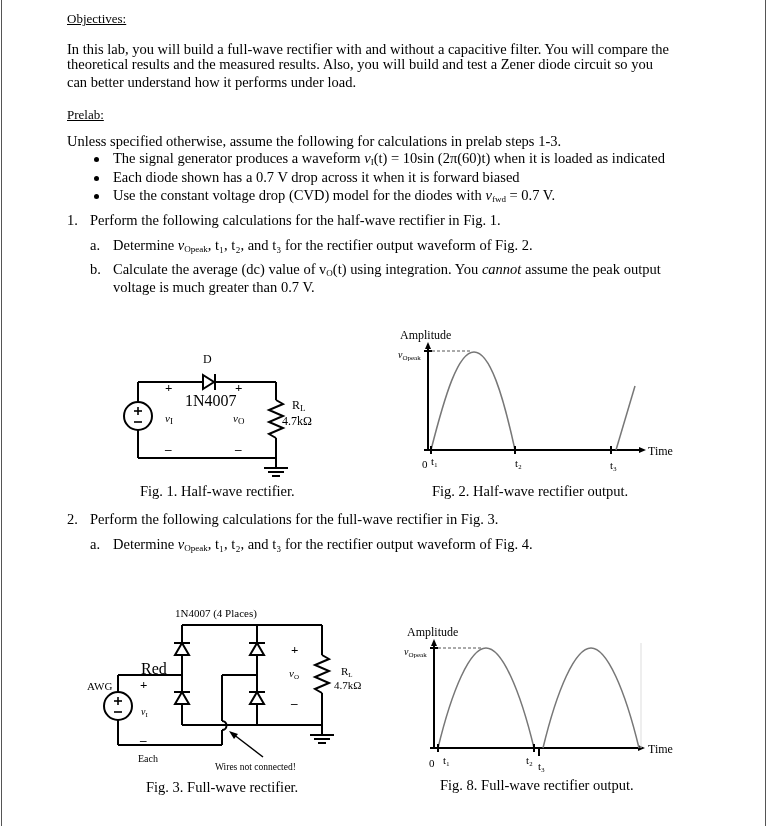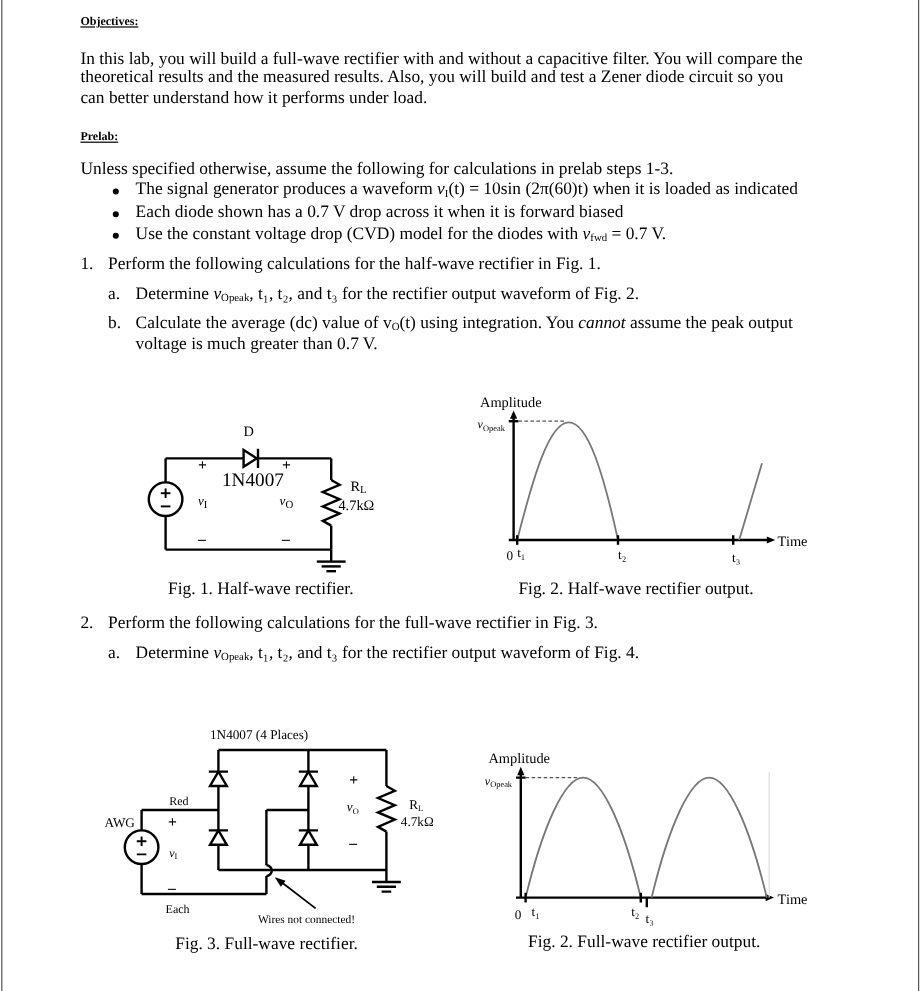--- a/index.html
+++ b/index.html
@@ -1,21 +1,21 @@
 <!DOCTYPE html>
 <html><head>
 <meta charset="utf-8">
 <style>
   html, body { margin: 0; padding: 0; background: #ffffff; }
   body { width: 767px; height: 826px; position: relative; overflow: hidden;
          font-family: "Liberation Serif", serif; color: #000; }
   .page-border-left { position: absolute; left: 1px; top: 0; width: 1px; height: 826px; background: #555; }
   .page-border-right { position: absolute; left: 765px; top: 0; width: 1px; height: 826px; background: #555; }
   .txt { position: absolute; font-size: 14.5px; line-height: 19px; white-space: nowrap; }
-  .heading { font-weight: bold; text-decoration: underline; font-size: 10px; }
+  .heading { font-weight: normal; text-decoration: underline; font-size: 13px; }
   .bullet { position: absolute; font-size: 14.5px; line-height: 19px; white-space: nowrap; }
   .bullet-dot { position: absolute; width: 5px; height: 5px; border-radius: 50%; background: #000; }
   .num { position: absolute; font-size: 14.5px; line-height: 19px; }
   sub { font-size: 9px; vertical-align: -2px; }
   i { font-style: italic; }
   .caption { position: absolute; font-size: 14.5px; white-space: nowrap; }
   svg.fig { position: absolute; left: 0; top: 0; }
 </style>
 </head>
 <body>
@@ -193,33 +193,33 @@
 <div class="txt" style="left:398px; top:345px; font-size:10px;"><i>v</i><sub style="font-size:7px;">Opeak</sub></div>
 <div class="txt" style="left:648px; top:442px; font-size:12px;">Time</div>
 <div class="txt" style="left:422px; top:455px; font-size:11px;">0</div>
 <div class="txt" style="left:431px; top:452px; font-size:11px;">t₁</div>
 <div class="txt" style="left:515px; top:454px; font-size:11px;">t₂</div>
 <div class="txt" style="left:610px; top:456px; font-size:11px;">t₃</div>
 <div class="caption" style="left:432px; top:483px;">Fig. 2. Half-wave rectifier output.</div>
 
 <div class="txt" style="left:175px; top:604px; font-size:11px;font-family:Liberation Serif, serif;">1N4007 (4 Places)</div>
 <div class="txt" style="left:87px; top:677px; font-size:11px;">AWG</div>
-<div class="txt" style="left:141px; top:659px; font-size:10px;">Red</div>
+<div class="txt" style="left:141px; top:659px; font-size:16px;">Red</div>
 <div class="txt" style="left:138px; top:749px; font-size:10px;">Each</div>
 <div class="txt" style="left:140px; top:675px; font-size:13px; font-weight:bold;">+</div>
 <div class="txt" style="left:140px; top:730px; font-size:13px; font-weight:bold;">–</div>
 <div class="txt" style="left:141px; top:702px; font-size:10px;"><i>v</i><sub style="font-size:7px;">I</sub></div>
 <div class="txt" style="left:291px; top:640px; font-size:13px; font-weight:bold;">+</div>
 <div class="txt" style="left:291px; top:693px; font-size:13px; font-weight:bold;">–</div>
 <div class="txt" style="left:289px; top:664px; font-size:11px;"><i>v</i><sub style="font-size:7px;">O</sub></div>
 <div class="txt" style="left:341px; top:662px; font-size:11px;"><span>R</span><sub style="font-size:7px;">L</sub></div>
 <div class="txt" style="left:334px; top:676px; font-size:11px;">4.7kΩ</div>
 <div class="txt" style="left:215px; top:758px; font-size:9.5px;">Wires not connected!</div>
 <div class="caption" style="left:146px; top:779px;">Fig. 3. Full-wave rectifier.</div>
 
 <div class="txt" style="left:407px; top:623px; font-size:12px;">Amplitude</div>
 <div class="txt" style="left:404px; top:642px; font-size:10px;"><i>v</i><sub style="font-size:7px;">Opeak</sub></div>
 <div class="txt" style="left:648px; top:740px; font-size:12px;">Time</div>
 <div class="txt" style="left:429px; top:754px; font-size:11px;">0</div>
 <div class="txt" style="left:443px; top:751px; font-size:11px;">t₁</div>
 <div class="txt" style="left:526px; top:751px; font-size:11px;">t₂</div>
 <div class="txt" style="left:538px; top:757px; font-size:11px;">t₃</div>
-<div class="caption" style="left:440px; top:777px;">Fig. 2. Full-wave rectifier output.</div>
+<div class="caption" style="left:440px; top:777px;">Fig. 8. Full-wave rectifier output.</div>
 
 </body></html>

